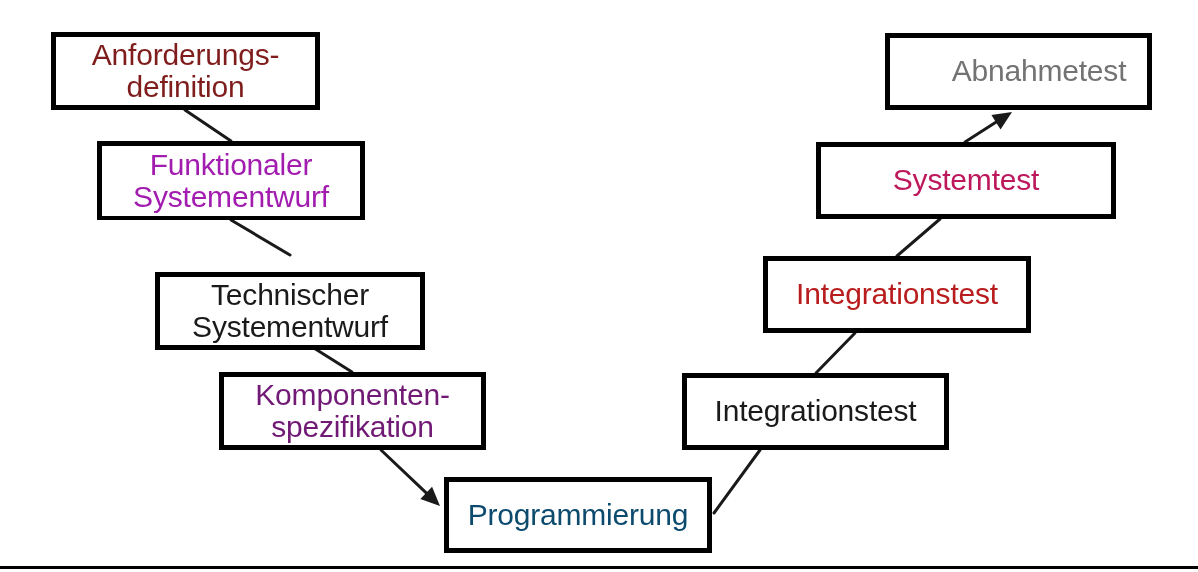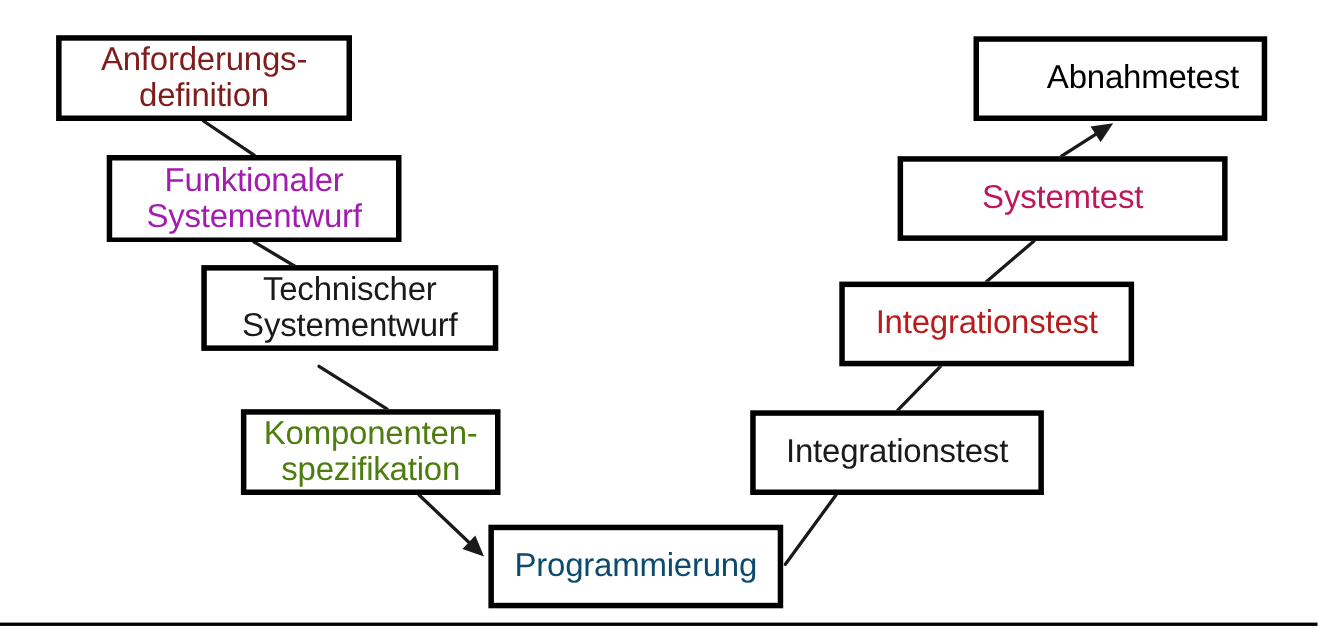--- a/index.html
+++ b/index.html
@@ -69,26 +69,26 @@
       <line x1="897" y1="256" x2="940" y2="219" stroke="#1a1a1a" stroke-width="3" stroke-linecap="round"></line>
       <line x1="965" y1="142" x2="1002.070376371176" y2="118.33805763541957" stroke="#1a1a1a" stroke-width="3" stroke-linecap="round"></line>
       <polygon points="1012,112 1000.5577793678617,129.38751238692493 991.4111766681899,115.05783482410594" fill="#1a1a1a"></polygon>
     </svg>
 
   <div id="nodes">
       <div class="node" style="left: 51px; top: 32px; width: 269px; height: 78px; border-color: rgb(0, 0, 0); color: #7f1d1d;"><span>Anforderungs-
 definition</span></div>
       <div class="node thin-bottom" style="left: 97px; top: 141px; width: 268px; height: 79px; border-color: rgb(0, 0, 0); color: #a21caf;"><span>Funktionaler
 Systementwurf</span></div>
-      <div class="node" style="left: 155px; top: 241px; width: 270px; height: 78px; border-color: rgb(0, 0, 0); color: rgb(26, 26, 26); margin-left: 28px;"><span>Technischer
+      <div class="node" style="left: 155px; top: 272px; width: 270px; height: 78px; border-color: rgb(0, 0, 0); color: rgb(26, 26, 26);"><span>Technischer
 Systementwurf</span></div>
-      <div class="node" style="left: 219px; top: 372px; width: 236px; height: 78px; border-color: rgb(0, 0, 0); color: #4d7c0f;"><span>Komponenten-
+      <div class="node" style="left: 219px; top: 372px; width: 267px; height: 78px; border-color: rgb(0, 0, 0); color: #701a75;"><span>Komponenten-
 spezifikation</span></div>
       <div class="node" style="left: 444px; top: 477px; width: 268px; height: 76px; border-color: rgb(0, 0, 0); color: #0c4a6e;"><span>Programmierung</span></div>
       <div class="node" style="left: 682px; top: 373px; width: 267px; height: 77px; border-color: rgb(0, 0, 0); color: rgb(26, 26, 26);"><span>Integrationstest</span></div>
       <div class="node" style="left: 763px; top: 256px; width: 268px; height: 77px; border-color: rgb(0, 0, 0); color: #b91c1c;"><span>Integrationstest</span></div>
       <div class="node" style="left: 816px; top: 142px; width: 300px; height: 77px; border-color: rgb(0, 0, 0); color: #be185d;"><span>Systemtest</span></div>
-      <div class="node" style="left: 885px; top: 33px; width: 267px; height: 77px; border-color: rgb(0, 0, 0); color: #000000; padding-left: 41px;"><span>Abnahmetest</span></div>
+      <div class="node" style="left: 885px; top: 33px; width: 267px; height: 77px; border-color: rgb(0, 0, 0); color: #737373; padding-left: 41px;"><span>Abnahmetest</span></div>
     </div>
 
   <div class="bottom-rule" style="top: 566px; background: rgb(0, 0, 0);"></div>
 
 </div>
 
 </body></html>

